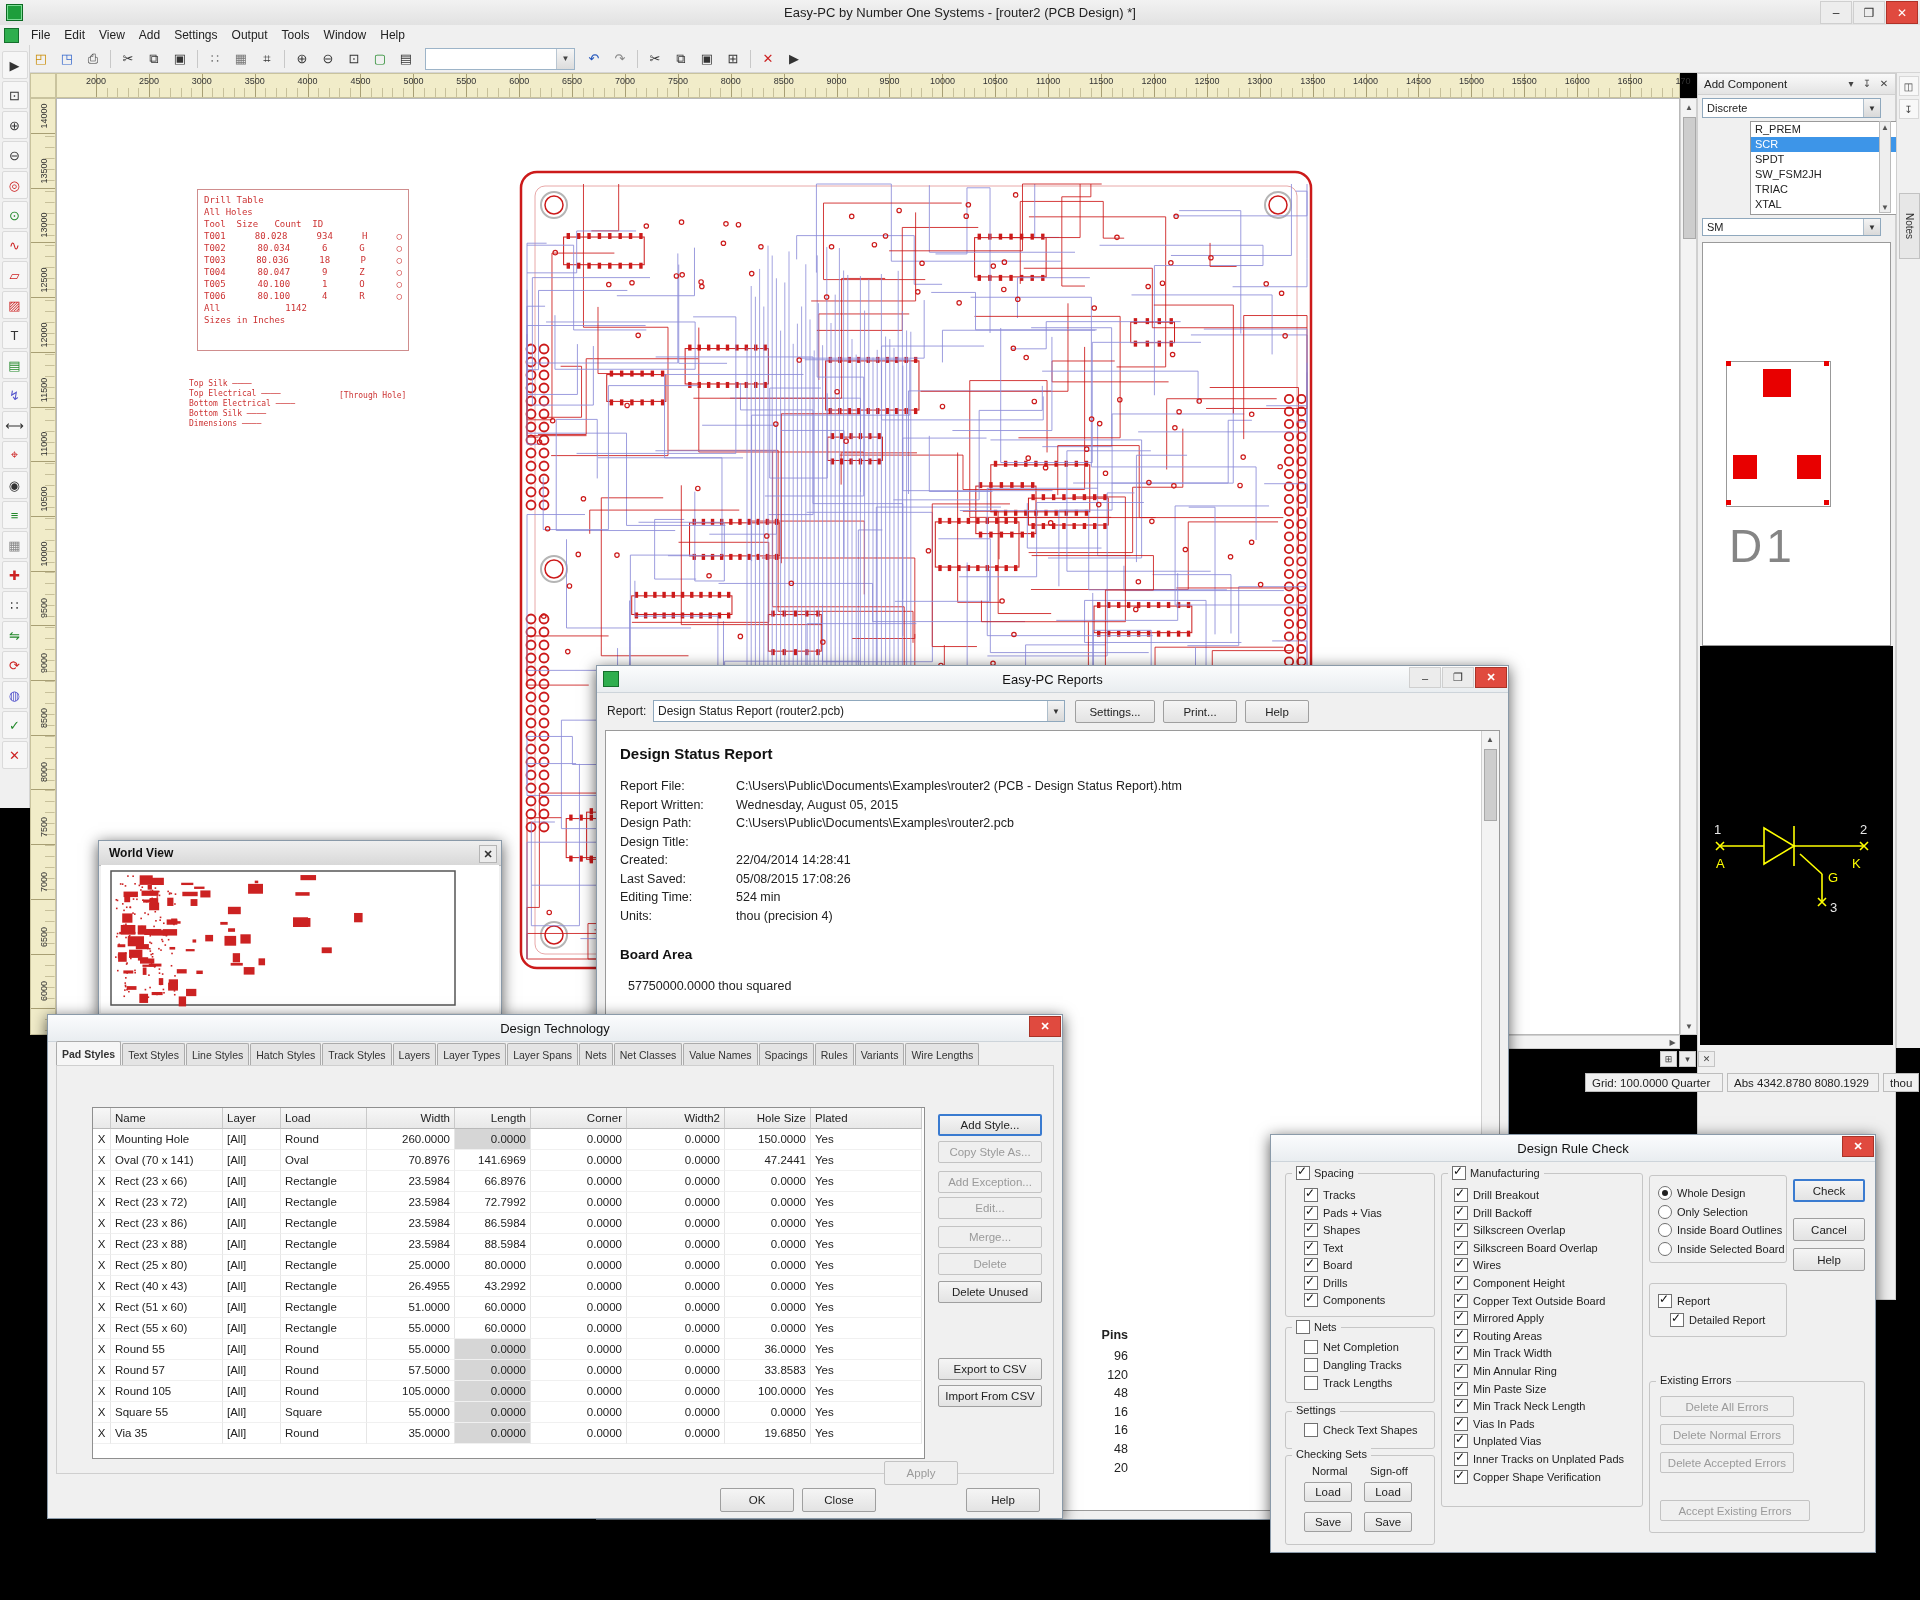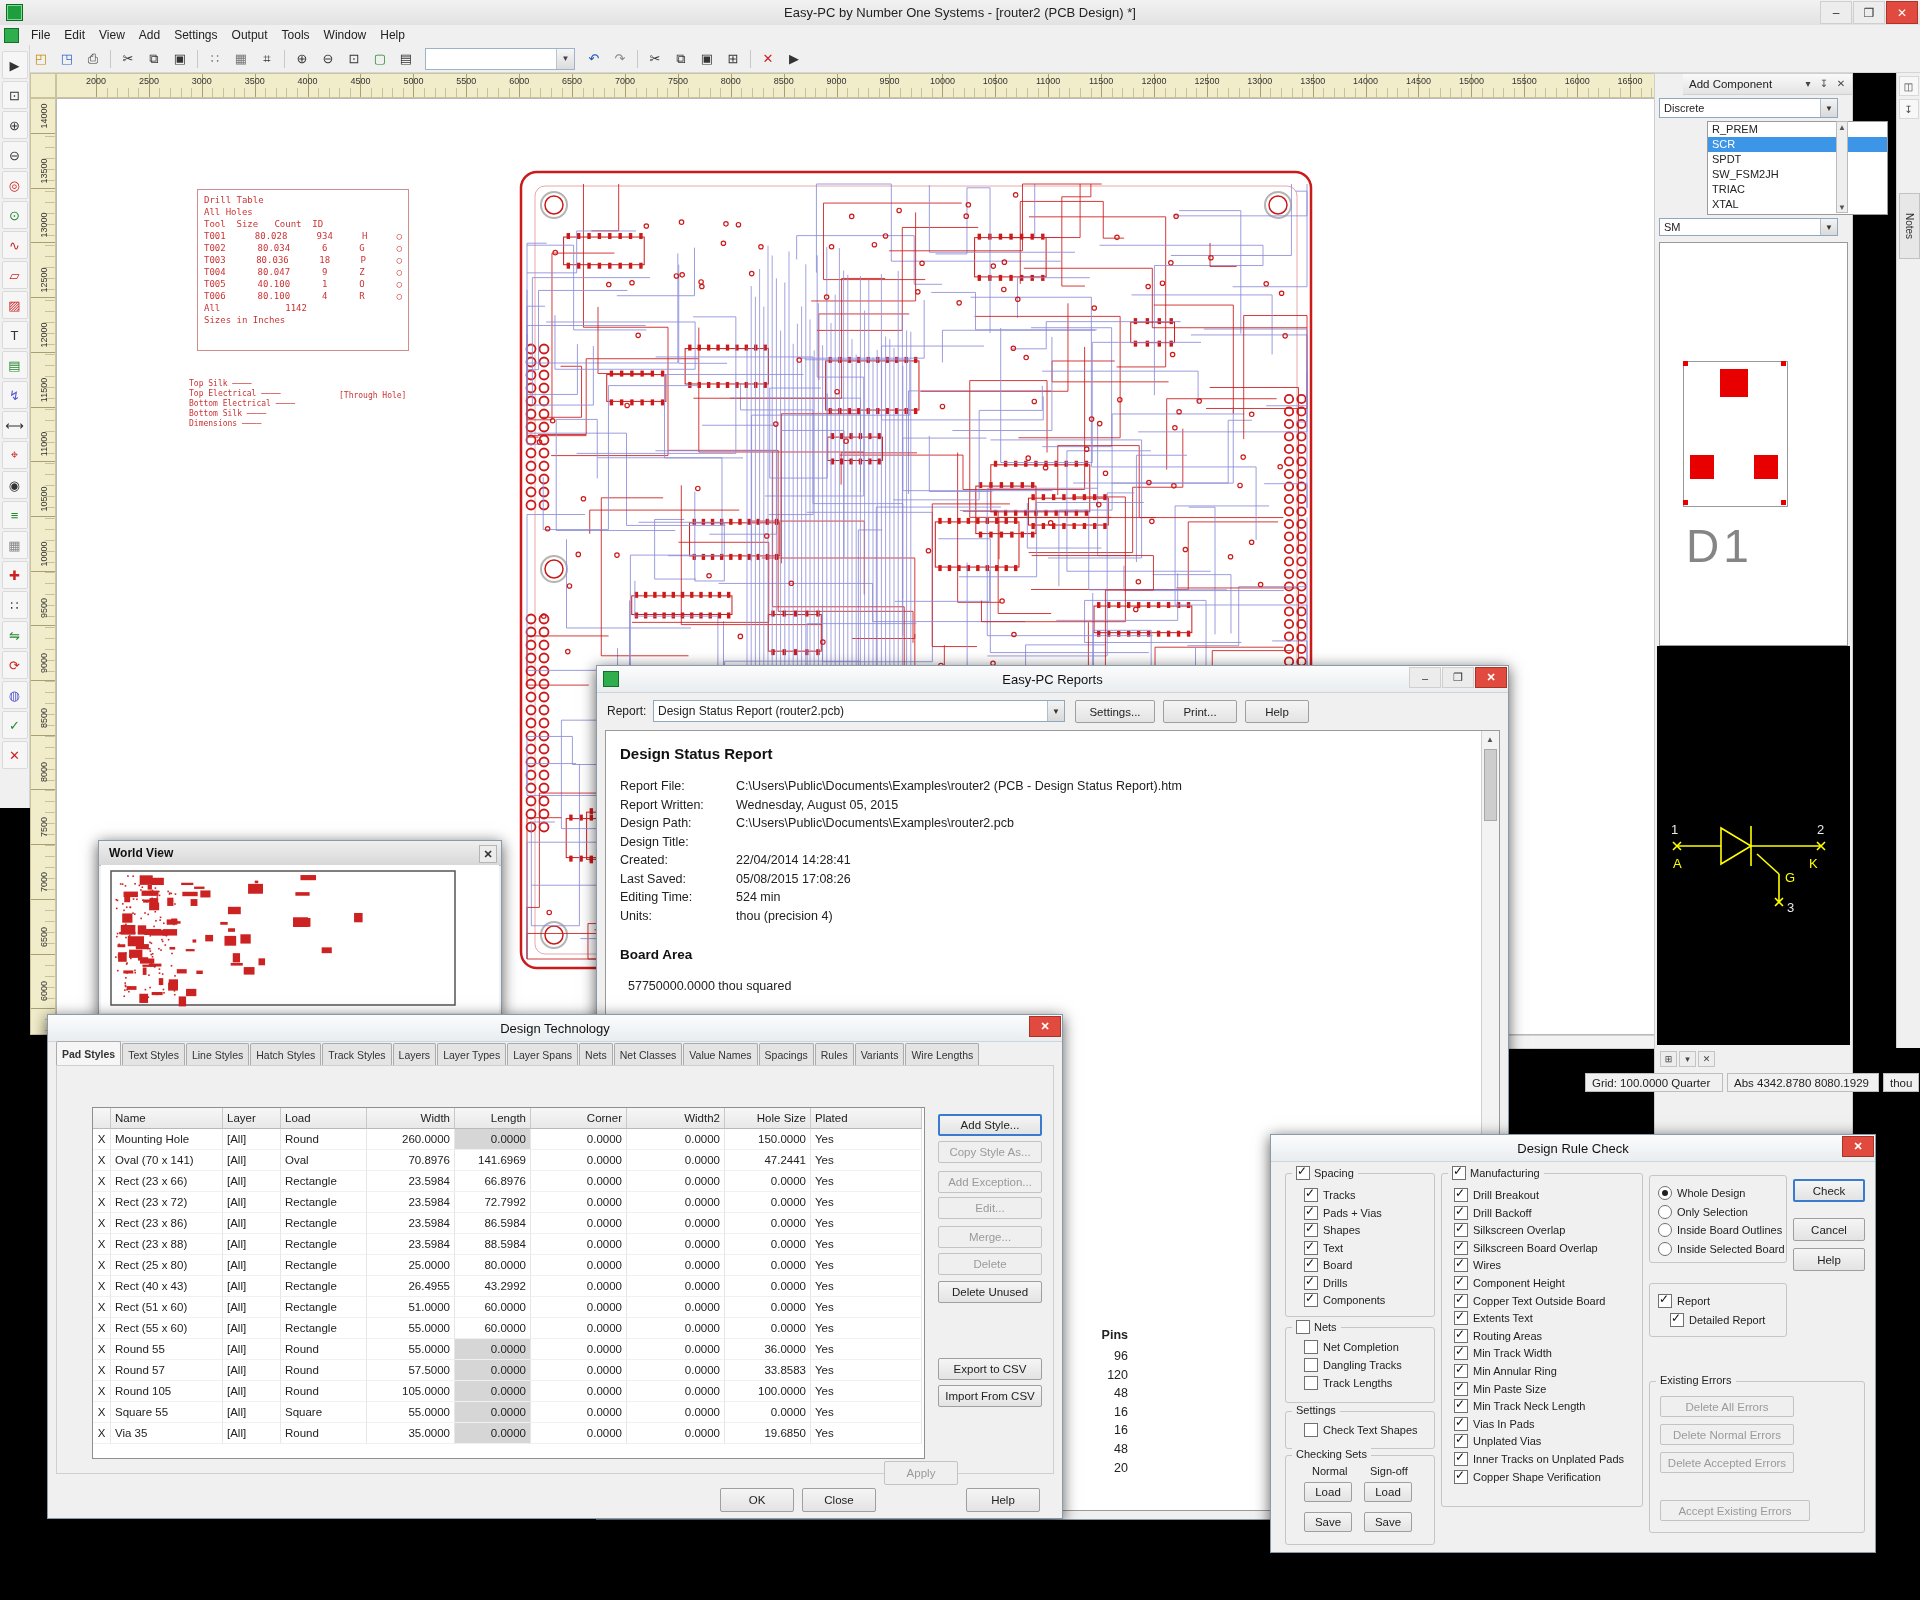--- a/index.html
+++ b/index.html
@@ -51,21 +51,21 @@
   .sc-thumb{position:absolute;background:#cdcdcd;border:1px solid #a9a9a9;}
   
   .drill-table{left:140px;top:90px;width:212px;height:162px;border:1px solid #cf8d8d;color:#cc3333;
                font-family:"DejaVu Sans Mono",monospace;font-size:9px;line-height:12px;padding:4px 6px;box-sizing:border-box;}
   .drill-table .dt-line{white-space:pre;}
   .drill-row{display:flex;justify-content:space-between;}
   .layer-legend{left:132px;top:280px;width:250px;color:#cc3333;font-size:8px;line-height:10px;
                 font-family:"DejaVu Sans Mono",monospace;}
   .layer-legend .ll-call{position:absolute;left:150px;top:12px;}
   
-  .right-panel{left:1654px;top:73px;width:199px;height:1227px;background:#f0f0f0;border:1px solid #cfcfcf;box-sizing:border-box;padding-left:28px;}
+  .right-panel{left:1697px;top:73px;width:199px;height:1227px;background:#f0f0f0;border:1px solid #cfcfcf;box-sizing:border-box;}
   .rp-head{height:20px;display:flex;align-items:center;font-size:11.5px;padding-left:6px;
            background:linear-gradient(#fafafa,#e3e3e3);border-bottom:1px solid #d0d0d0;position:relative;}
   .rp-head .hb{position:absolute;top:2px;width:16px;height:15px;font-size:10px;display:flex;align-items:center;
            justify-content:center;color:#444;}
   .combo{position:absolute;height:20px;background:#fff;border:1px solid #8fa8bd;font-size:11px;
          display:flex;align-items:center;padding-left:4px;box-sizing:border-box;}
   .combo .arr{position:absolute;right:0;top:0;width:16px;height:100%;background:linear-gradient(#f4f4f4,#d9d9d9);
          border-left:1px solid #aebecb;font-size:8px;display:flex;align-items:center;justify-content:center;color:#333;}
   .comp-list{position:absolute;left:4px;top:47px;width:179px;height:92px;background:#fff;border:1px solid #9a9a9a;
              font-size:11px;overflow:hidden;margin-left:48px;}
@@ -2108,21 +2108,21 @@
         <div class="cb-row" style="left: 12px; top: 102px;">
           <span class="cb on"></span>
           <span>Component Height</span>
         </div>
         <div class="cb-row" style="left: 12px; top: 119.6px;">
           <span class="cb on"></span>
           <span>Copper Text Outside Board</span>
         </div>
         <div class="cb-row" style="left: 12px; top: 137.2px;">
           <span class="cb on"></span>
-          <span>Extents Text</span>
+          <span>Mirrored Apply</span>
         </div>
         <div class="cb-row" style="left: 12px; top: 154.8px;">
           <span class="cb on"></span>
           <span>Routing Areas</span>
         </div>
         <div class="cb-row" style="left: 12px; top: 172.4px;">
           <span class="cb on"></span>
           <span>Min Track Width</span>
         </div>
         <div class="cb-row" style="left: 12px; top: 190px;">

